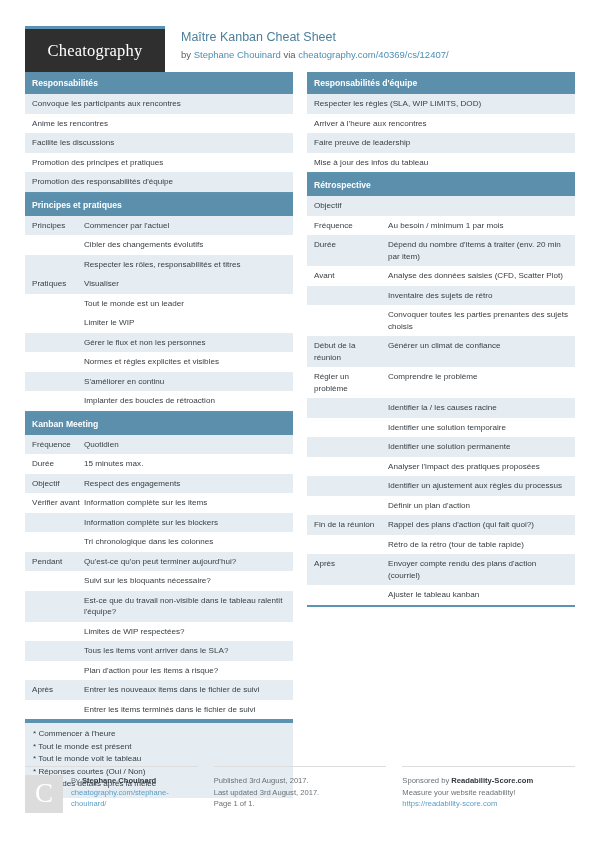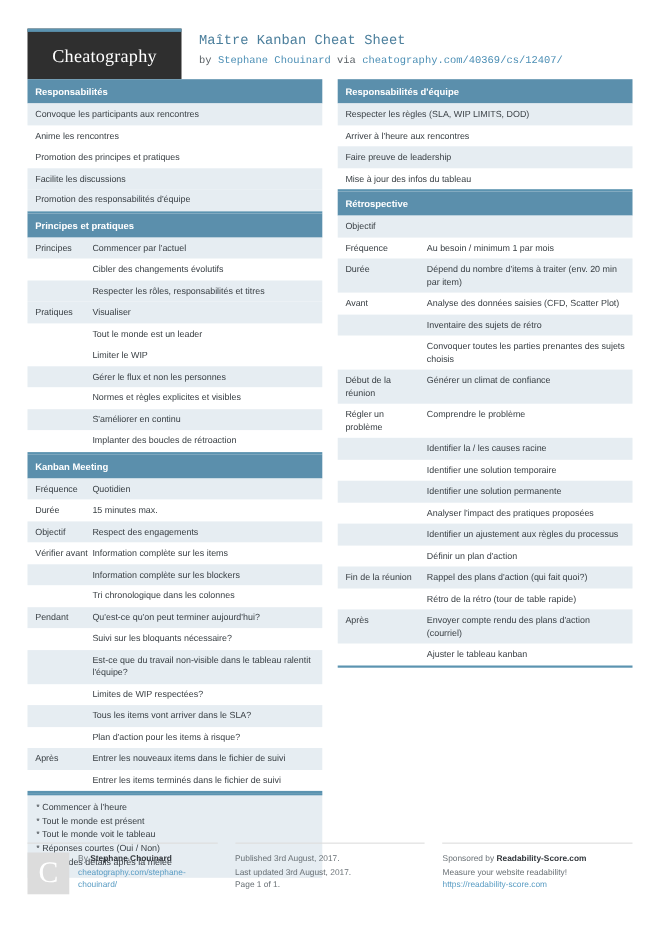--- a/index.html
+++ b/index.html
@@ -44,21 +44,20 @@
   }
   .logo-text {
     color: #ffffff;
     font-family: "Liberation Serif", serif;
     font-size: 16.5px;
     letter-spacing: 0.2px;
   }
   .header-titles {
     margin-left: 16px;
     padding-top: 3px;
-    font-family: Liberation Mono, monospace;
   }
   .sheet-title {
     font-size: 12.5px;
     color: #4c7f9c;
     line-height: 16px;
     font-weight: normal;
     margin: 0;
   }
   .sheet-byline {
     font-size: 9.5px;
@@ -190,25 +189,25 @@
   <div class="columns">
     <div class="col col-left" id="left-column">
         <div class="block">
           <div class="block-title">Responsabilités</div>
           <div class="row alt single">
             <div class="value">Convoque les participants aux rencontres</div>
           </div>
           <div class="row single">
             <div class="value">Anime les rencontres</div>
           </div>
+          <div class="row alt single">
+            <div class="value">Facilite les discussions</div>
+          </div>
           <div class="row single">
             <div class="value">Promotion des principes et pratiques</div>
-          </div>
-          <div class="row alt single">
-            <div class="value">Facilite les discussions</div>
           </div>
           <div class="row alt single">
             <div class="value">Promotion des responsabilités d'équipe</div>
           </div>
         </div>
         <div class="block">
           <div class="block-title">Principes et pratiques</div>
           <div class="row alt">
             <div class="label">Principes</div>
             <div class="value">Commencer par l'actuel</div>

